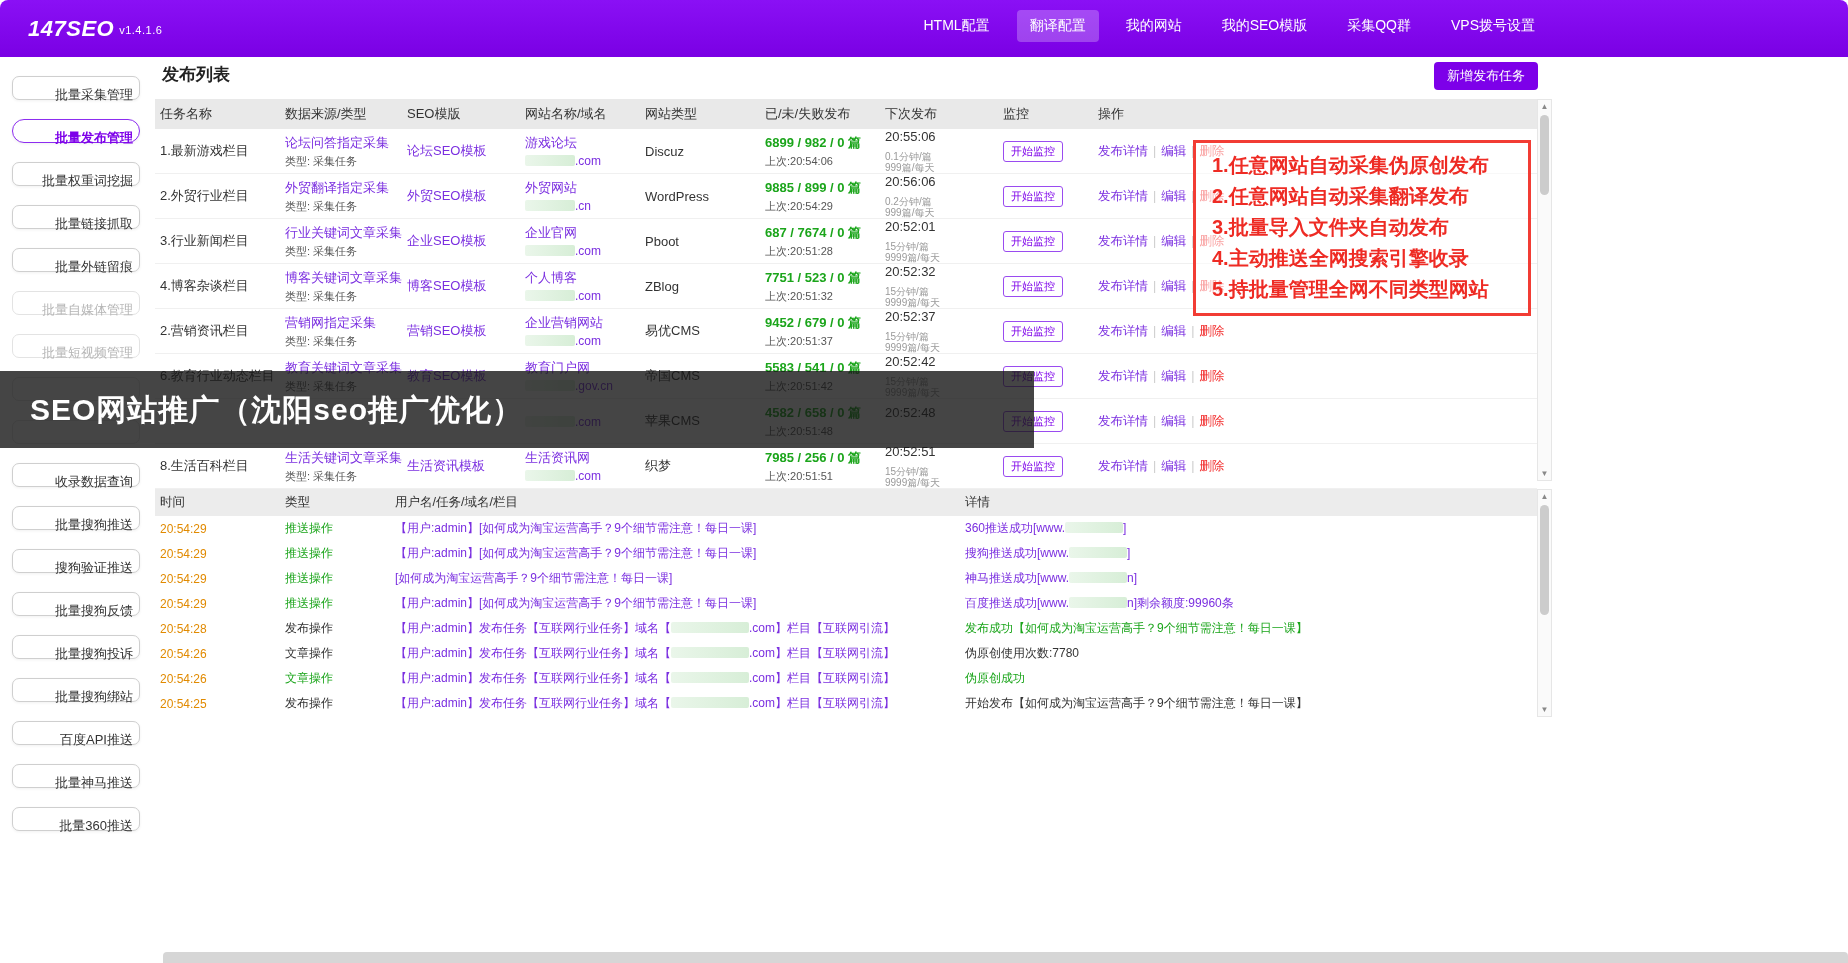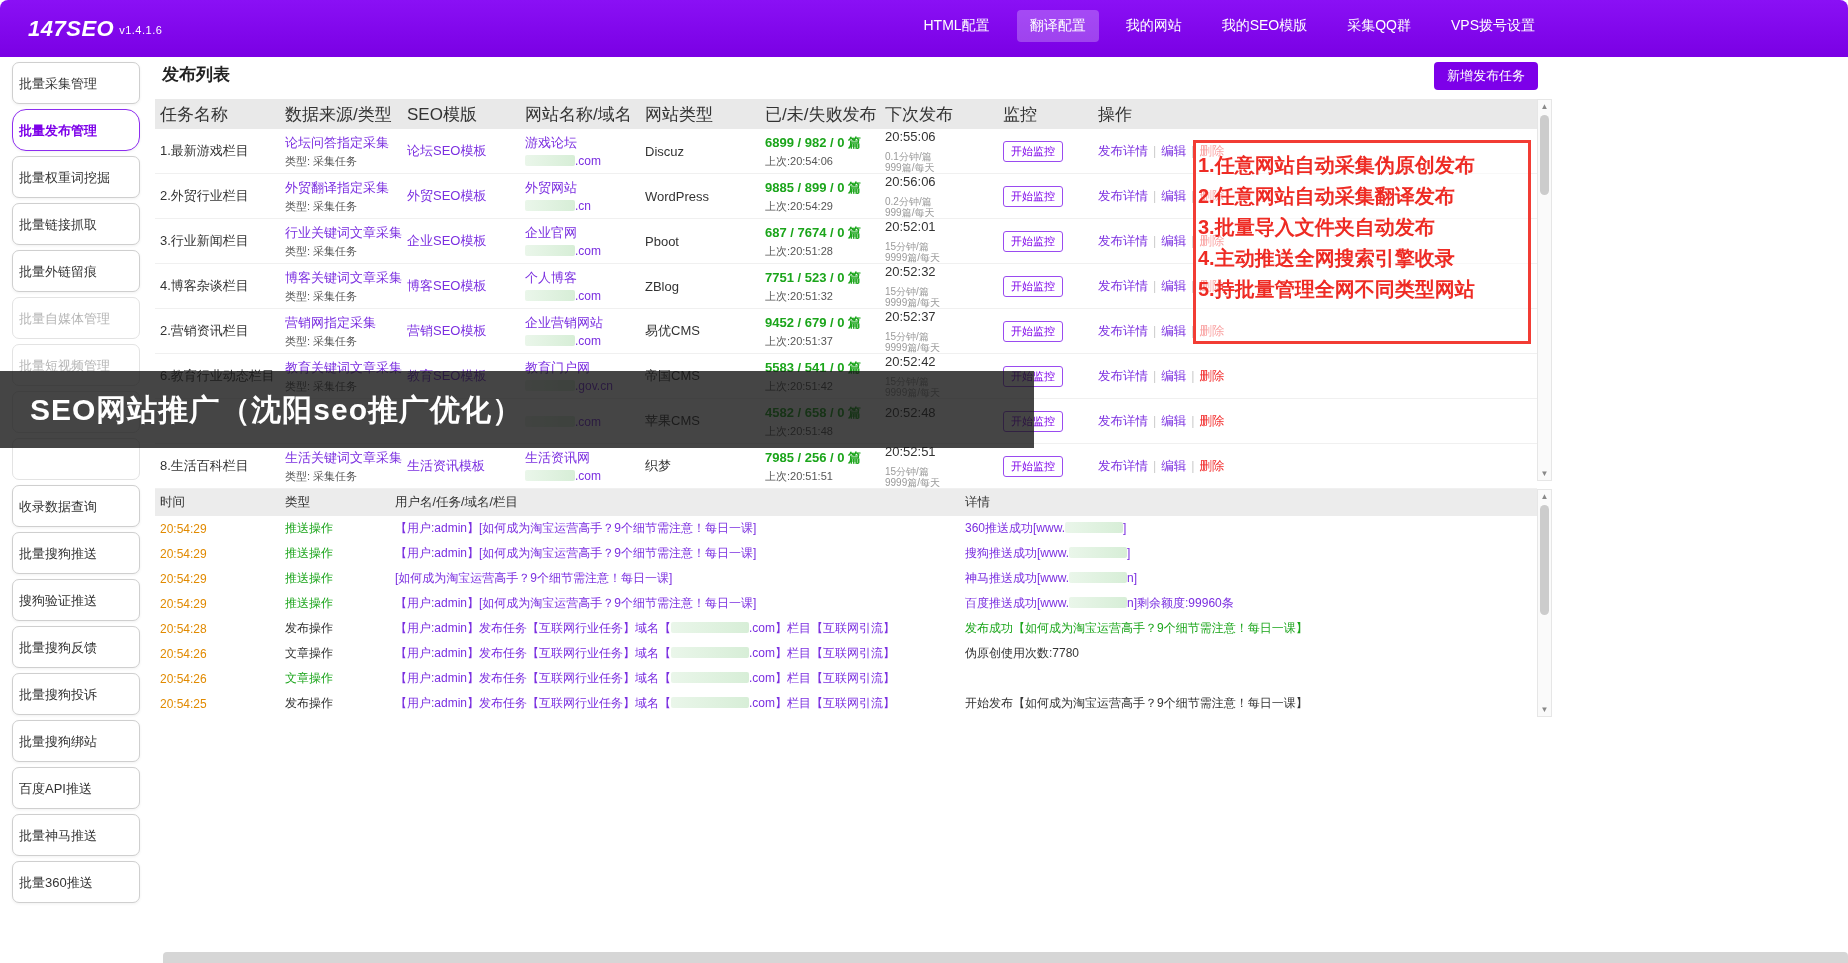--- a/index.html
+++ b/index.html
@@ -11,34 +11,34 @@
   
   .topbar{position:absolute;left:0;top:0;right:0;height:57px;
     background:linear-gradient(180deg,#8a10f5,#7a00e4);border-radius:8px 8px 0 0;z-index:6;}
   .logo{position:absolute;left:28px;top:0;line-height:57px;color:#fff;font-size:22px;font-weight:bold;font-style:italic;letter-spacing:.5px;}
   .logo .ver{font-size:11px;font-weight:normal;font-style:normal;margin-left:5px;vertical-align:2px;}
   .topnav{position:absolute;right:300px;top:0;height:51px;display:flex;align-items:center;gap:14px;}
   .nav-item{color:#fff;font-size:14px;padding:7px 13px;border-radius:4px;cursor:pointer;white-space:nowrap;}
   .nav-item.active{background:rgba(255,255,255,.25);}
   
   .sidebar{position:absolute;left:0;top:57px;width:152px;bottom:0;background:#fff;z-index:4;}
-  .side-item{display:block;width:128px;margin:5px auto;height:42px;line-height:33px;text-align:left;
+  .side-item{display:block;width:128px;margin:19px auto;height:24px;line-height:33px;text-align:right;
     font-size:13px;color:#333;background:#fff;border:1px solid #cfcfcf;border-radius:7px;
     box-shadow:0 1px 3px rgba(0,0,0,.06);cursor:pointer;box-sizing:border-box;}
   .side-item.active{color:#7d00e9;border-color:#8d2df0;font-weight:bold;border-radius:14px;}
   .side-item.disabled{color:#b5b5b5;border-color:#e3e3e3;box-shadow:none;}
   .side-scroll-down{position:absolute;left:139px;top:797px;color:#999;font-size:11px;cursor:pointer;}
   
   .page-title{position:absolute;left:162px;top:63px;font-size:17px;font-weight:bold;color:#222;z-index:5;}
   .add-btn{position:absolute;left:1434px;top:62px;height:28px;padding:0 13px;background:#7d00e9;color:#fff;
     font-size:13px;border:none;border-radius:4px;cursor:pointer;z-index:5;font-family:inherit;}
   
   .ptable{position:absolute;left:155px;top:99px;width:1382px;z-index:5;}
   .pgrid{display:grid;grid-template-columns:125px 122px 118px 120px 120px 120px 118px 95px 1fr;}
-  .phead{height:30px;align-items:center;background:#e9e9e9;font-size:17px;color:#333;}
+  .phead{height:30px;align-items:center;background:#e9e9e9;font-size:13px;color:#333;}
   .phead > div{padding-left:5px;}
   .prow{min-height:44px;align-items:center;border-bottom:1px solid #f0f0f0;font-size:13px;color:#333;}
   .prow > div{padding-left:5px;}
   .plink{color:#7b2fe0;cursor:pointer;}
   .sub{font-size:11px;color:#555;margin-top:2px;}
   .counts{color:#1ba51b;font-weight:bold;}
   .rate{font-size:10px;color:#999;line-height:11px;margin-top:7px;}
   .monitor{font-size:11px;color:#7d00e9;border:1px solid #9a4bf0;background:#fff;border-radius:3px;
     padding:2px 7px;cursor:pointer;font-family:inherit;}
   .ops{font-size:12.5px;white-space:nowrap;}
@@ -59,22 +59,22 @@
   .ltime{color:#e18a00;}
   .green{color:#1ba51b;}
   .purple{color:#7b2fe0;}
   .dark{color:#333;}
   
   .sbar{position:absolute;width:15px;background:#fafafa;border:1px solid #e6e6e6;box-sizing:border-box;z-index:8;}
   .sbar .arr{position:absolute;left:0;width:100%;height:13px;text-align:center;font-size:8px;color:#888;line-height:13px;cursor:pointer;}
   .arr.up{top:0;} .arr.dn{bottom:0;}
   .thumb{position:absolute;left:2px;width:9px;background:#ccc;border-radius:5px;cursor:pointer;}
   
-  .anno{position:absolute;left:1193px;top:140px;width:338px;height:204px;border:3px solid #f23c34;
-    background:rgba(255,255,255,.55);box-sizing:border-box;padding:7px 2px;z-index:30;}
+  .anno{position:absolute;left:1193px;top:140px;width:338px;height:176px;border:3px solid #f23c34;
+    background:rgba(255,255,255,.55);box-sizing:border-box;padding:7px 16px;z-index:30;}
   .anno-line{font-size:20px;font-weight:bold;color:#ee2b24;line-height:31px;white-space:nowrap;}
   .watermark{position:absolute;left:0;top:371px;width:1034px;height:77px;background:rgba(23,23,23,.8);
     z-index:40;color:#fff;font-size:30px;font-weight:bold;line-height:77px;padding-left:30px;
     box-sizing:border-box;letter-spacing:1px;white-space:nowrap;}
   .bottom-strip{position:absolute;left:163px;right:0;bottom:0;height:11px;background:#d6d6d6;border-radius:4px 4px 0 0;z-index:3;}
 </style>
 </head>
 <body>
 
 <div class="topbar">
@@ -425,20 +425,21 @@
         <div class="ltime">20:54:26</div>
         <div class="dark">文章操作</div>
         <div class="purple"><span>【用户:admin】发布任务【互联网行业任务】域名【</span><span class="mask w75"></span><span>.com】栏目【互联网引流】</span></div>
         <div class="dark"><span>伪原创使用次数:7780</span><span></span></div>
       </div>
 
       <div class="lgrid lrow">
         <div class="ltime">20:54:26</div>
         <div class="green">文章操作</div>
         <div class="purple"><span>【用户:admin】发布任务【互联网行业任务】域名【</span><span class="mask w75"></span><span>.com】栏目【互联网引流】</span></div>
+        <div class="green"><span>伪原创成功</span><span></span></div>
       </div>
 
       <div class="lgrid lrow">
         <div class="ltime">20:54:25</div>
         <div class="dark">发布操作</div>
         <div class="purple"><span>【用户:admin】发布任务【互联网行业任务】域名【</span><span class="mask w75"></span><span>.com】栏目【互联网引流】</span></div>
         <div class="dark"><span>开始发布【如何成为淘宝运营高手？9个细节需注意！每日一课】</span><span></span></div>
       </div>
     </div>
 </div>

